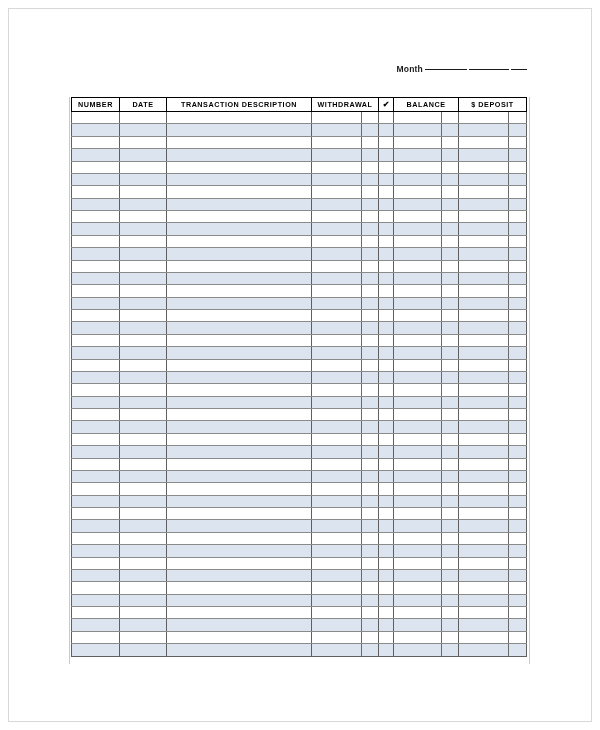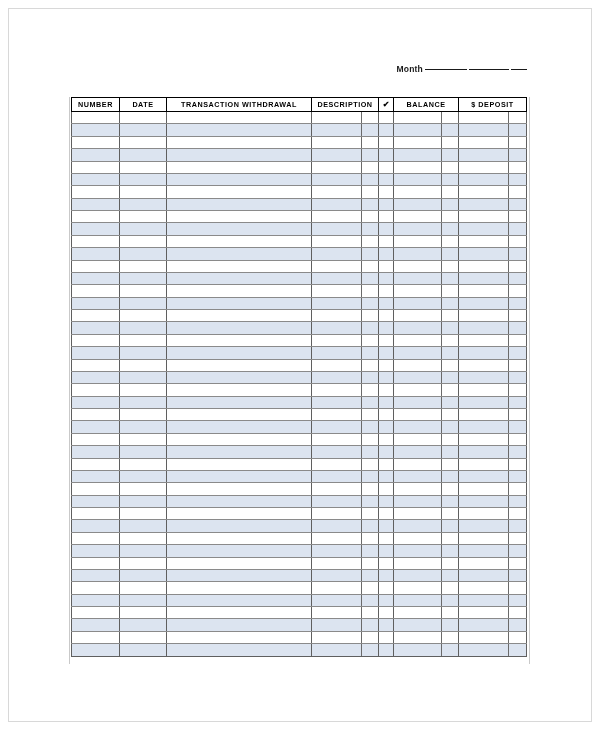--- a/index.html
+++ b/index.html
@@ -139,22 +139,22 @@
         <col style="width: 15px;">
         <col style="width: 48px;">
         <col style="width: 17px;">
         <col style="width: 50px;">
         <col style="width: 18px;">
       </colgroup>
     <thead>
       <tr>
           <th>NUMBER</th>
           <th>DATE</th>
-          <th>TRANSACTION WITHDRAWAL</th>
-          <th colspan="2">DESCRIPTION</th>
+          <th>TRANSACTION DESCRIPTION</th>
+          <th colspan="2">WITHDRAWAL</th>
           <th class="chk">✔</th>
           <th colspan="2">BALANCE</th>
           <th colspan="2">$ DEPOSIT</th>
         </tr>
     </thead>
     <tbody>
         <tr class="row-white">
           <td></td>
           <td></td>
           <td></td>

